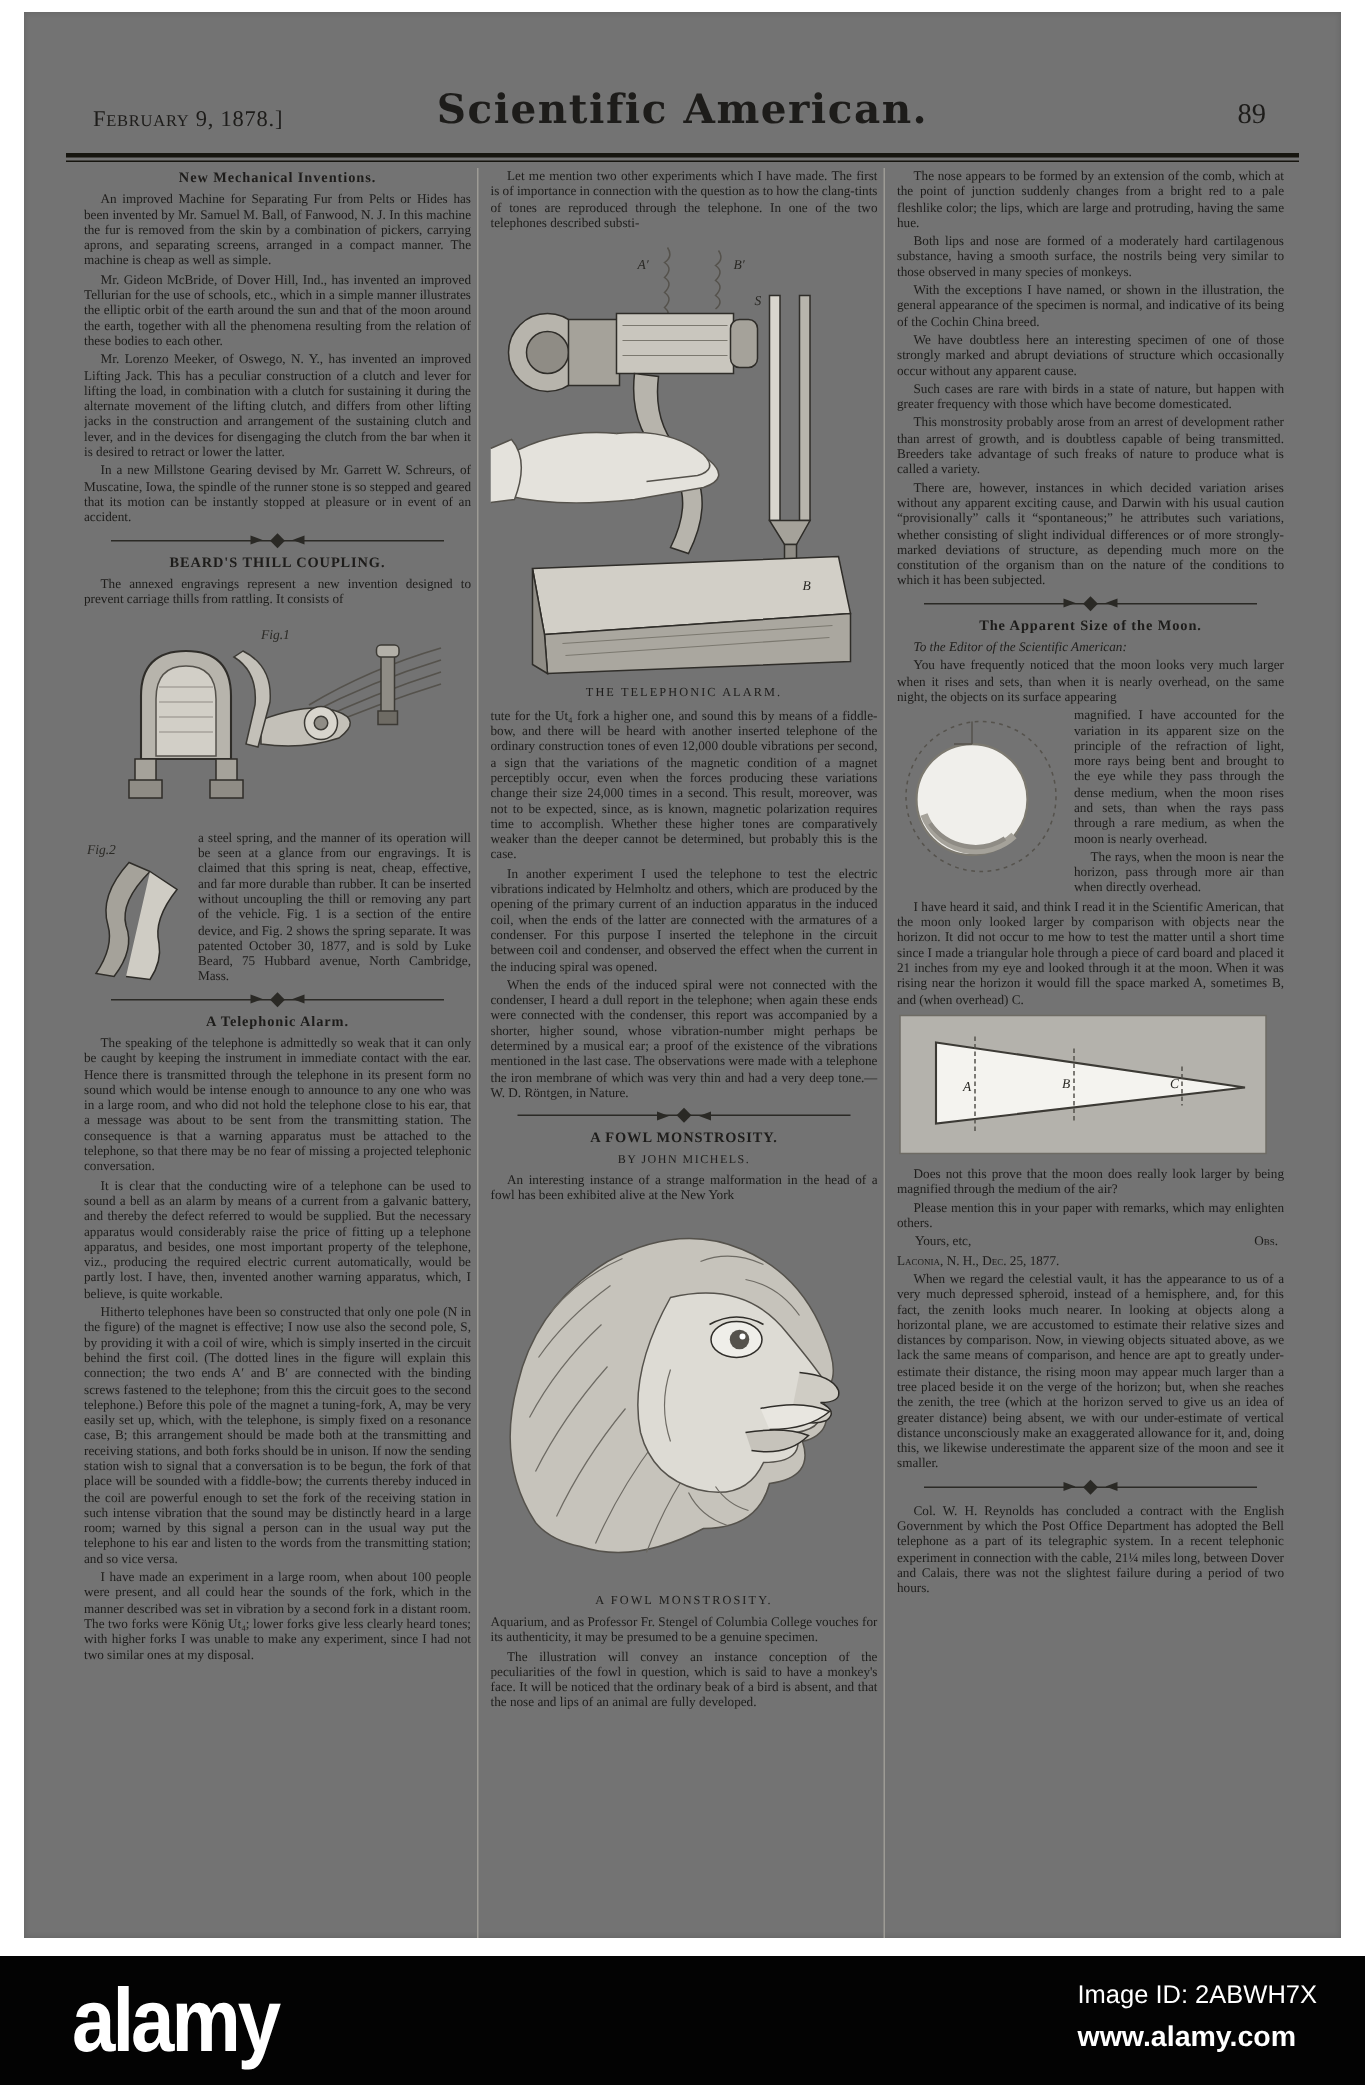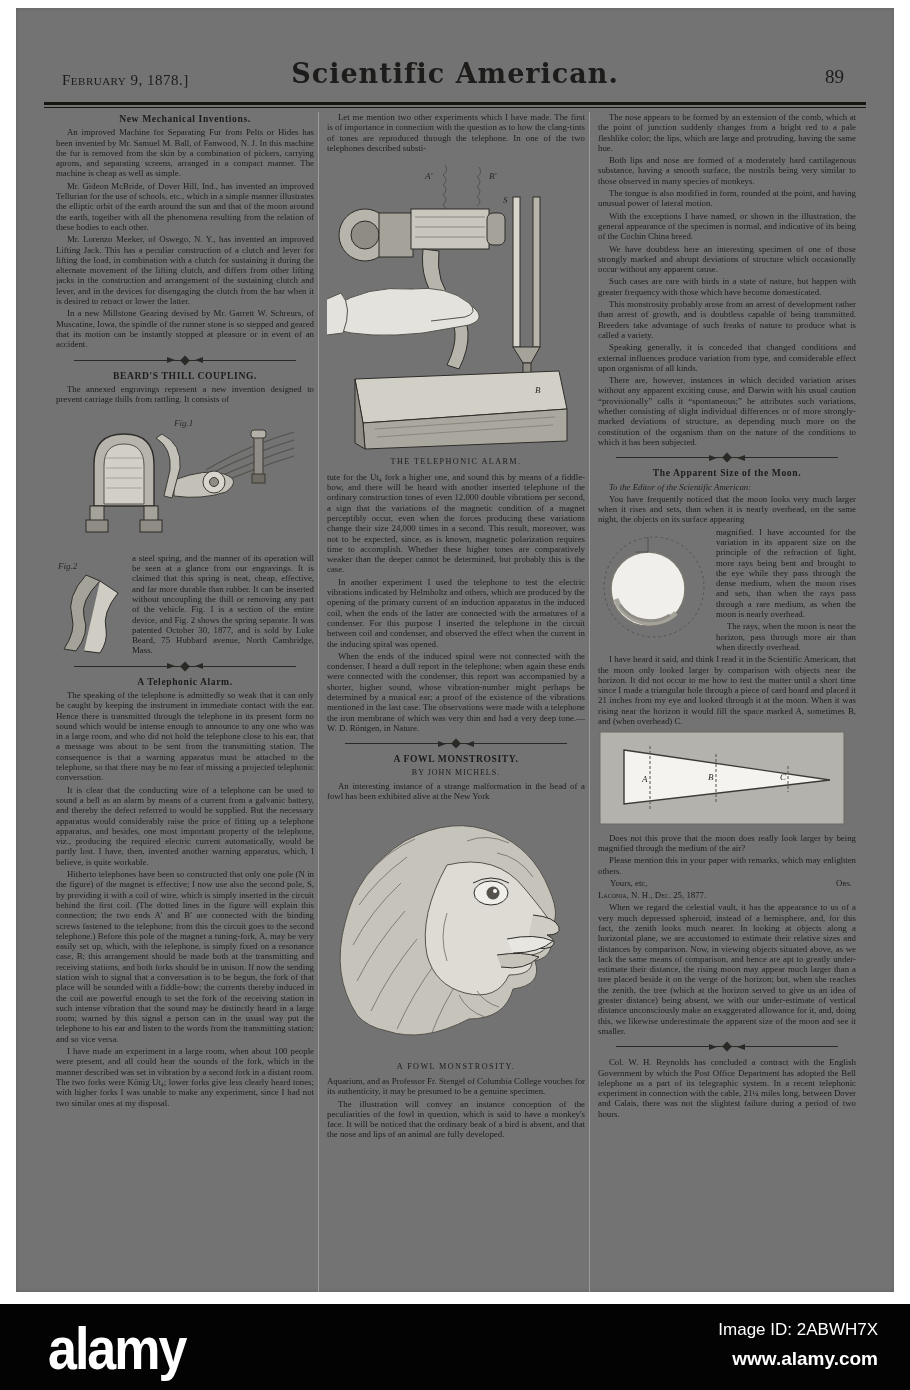--- a/index.html
+++ b/index.html
@@ -39,21 +39,21 @@
   .figure{position:relative;margin:4px 0;}
   .figcap{text-align:center;font-size:8.2px;letter-spacing:1.4px;font-variant:small-caps;margin:2px 0 4px 0;text-indent:0;}
   .fl-left{float:left;margin:2px 6px 2px 0;}
   .svglabel{font-style:italic;font-size:9px;fill:#2a2925;font-family:"Liberation Serif",serif;}
   .smallcaps{font-variant:small-caps;}
   .signoff{display:flex;justify-content:space-between;text-indent:0;margin:0 4px 2px 12px;gap:43px;}
   
   .footer-gap{position:absolute;left:0;top:1292px;width:100%;height:12px;background:#ffffff;}
   .footer{position:absolute;left:0;top:1304px;width:100%;height:102px;background:#030303;color:#fff;}
   .alamy-logo{position:absolute;left:48px;top:14px;font-family:"Liberation Sans",sans-serif;font-weight:bold;font-size:52px;letter-spacing:-2px;transform:scaleY(1.15);}
-  .footer-right{position:absolute;right:32px;top:16px;text-align:right;font-family:"Liberation Sans",sans-serif;}
+  .footer-right{position:absolute;right:32px;top:16px;text-align:left;font-family:"Liberation Sans",sans-serif;}
   .footer-id{font-size:17px;margin-bottom:8px;}
   .footer-url{font-size:19px;font-weight:bold;}
 </style>
 </head>
 <body>
 
 <div class="scan">
 
   <div class="masthead">
     <div class="mh-date">February 9, 1878.]</div>
@@ -250,26 +250,24 @@
         <div class="figcap">A FOWL MONSTROSITY.</div>
       </div>
 
       <p class="noindent">Aquarium, and as Professor Fr. Stengel of Columbia College vouches for its authenticity, it may be presumed to be a genuine specimen.</p>
       <p>The illustration will convey an instance conception of the peculiarities of the fowl in question, which is said to have a monkey's face.  It will be noticed that the ordinary beak of a bird is absent, and that the nose and lips of an animal are fully developed.</p>
     </div>
 
     <div class="col">
       <p>The nose appears to be formed by an extension of the comb, which at the point of junction suddenly changes from a bright red to a pale fleshlike color; the lips, which are large and protruding, having the same hue.</p>
       <p>Both lips and nose are formed of a moderately hard cartilagenous substance, having a smooth surface, the nostrils being very similar to those observed in many species of monkeys.</p>
-      <p>The tongue is also modified in form, rounded at the point, and having unusual power of lateral motion.</p>
       <p>With the exceptions I have named, or shown in the illustration, the general appearance of the specimen is normal, and indicative of its being of the Cochin China breed.</p>
       <p>We have doubtless here an interesting specimen of one of those strongly marked and abrupt deviations of structure which occasionally occur without any apparent cause.</p>
       <p>Such cases are rare with birds in a state of nature, but happen with greater frequency with those which have become domesticated.</p>
       <p>This monstrosity probably arose from an arrest of development rather than arrest of growth, and is doubtless capable of being transmitted.  Breeders take advantage of such freaks of nature to produce what is called a variety.</p>
-      <p>Speaking generally, it is conceded that changed conditions and external influences produce variation from type, and considerable effect upon organisms of all kinds.</p>
       <p>There are, however, instances in which decided variation arises without any apparent exciting cause, and Darwin with his usual caution “provisionally” calls it “spontaneous;” he attributes such variations, whether consisting of slight individual differences or of more strongly-marked deviations of structure, as depending much more on the constitution of the organism than on the nature of the conditions to which it has been subjected.</p>
 
       <div class="orn">
           <i class="a1"></i>
           <i class="d"></i>
           <i class="a2"></i>
         </div>
 
       <h3>The Apparent Size of the Moon.</h3>
       <p class="salut">To the Editor of the Scientific American:</p>

